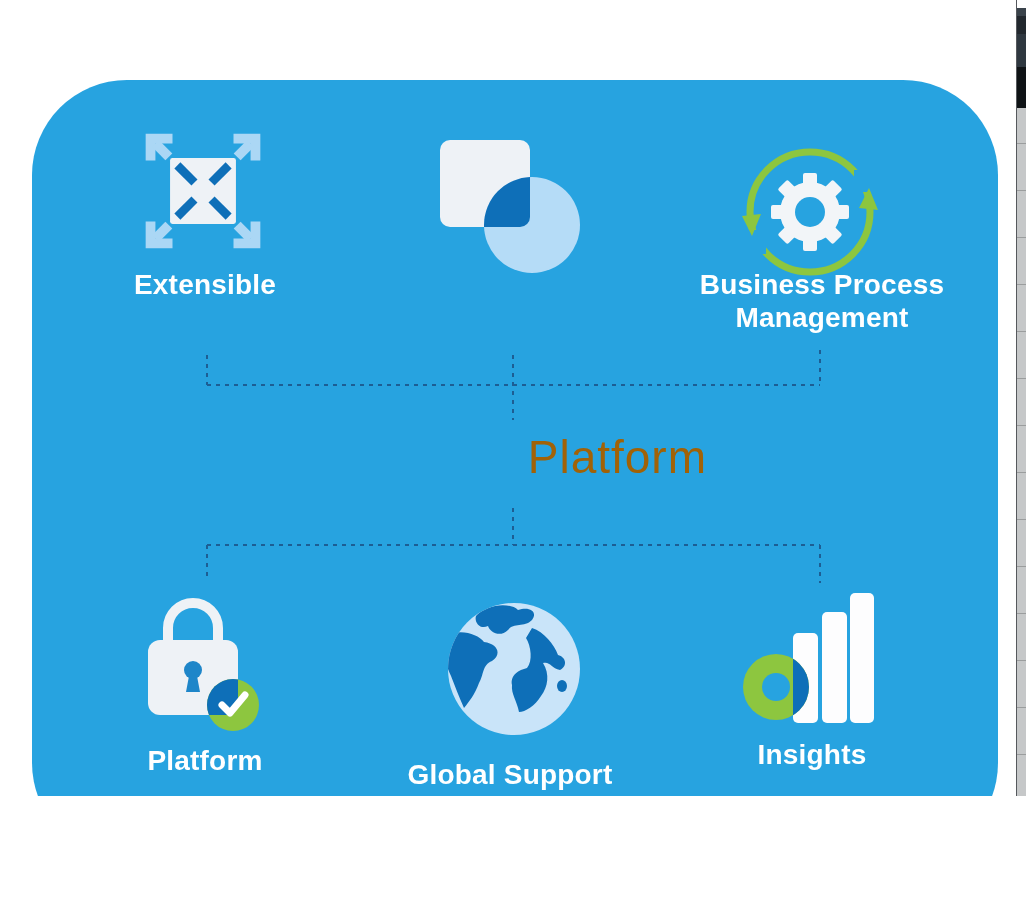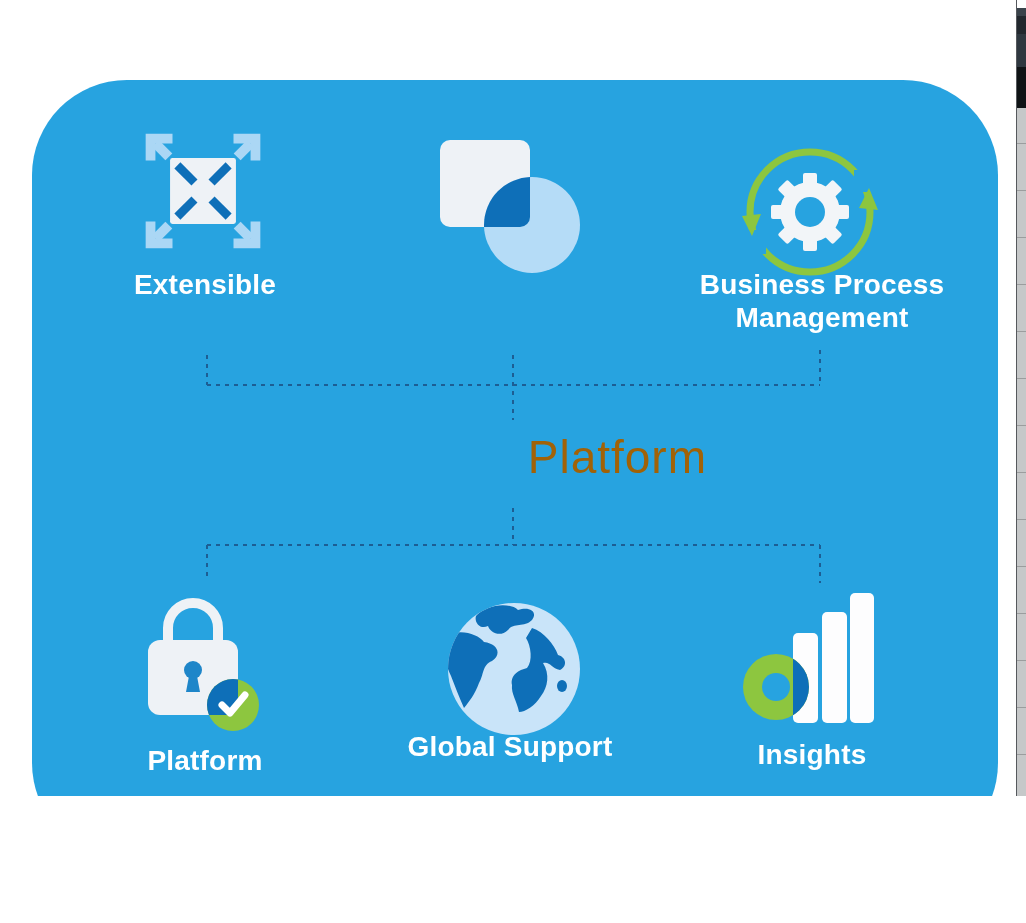--- a/index.html
+++ b/index.html
@@ -138,21 +138,21 @@
     <rect x="87" y="34" width="25" height="111" rx="5" fill="#fdfdfe"></rect>
     <rect x="115" y="15" width="24" height="130" rx="5" fill="#fdfdfe"></rect>
     <circle cx="41" cy="109" r="33" fill="#8dc63f"></circle>
     <circle cx="41" cy="109" r="33" fill="#0e6fb8" clip-path="url(#bar1clip)"></circle>
     <circle cx="41" cy="109" r="14" fill="#27a3e0"></circle>
   </svg>
 
   <div class="abs node-label" style="left:55px;top:744px;width:300px">
     <div>Platform</div>
   </div>
-  <div class="abs node-label" style="left:360px;top:730px;width:300px">
+  <div class="abs node-label" style="left:360px;top:758px;width:300px">
     <div>Global Support</div>
   </div>
   <div class="abs node-label" style="left:662px;top:738px;width:300px">
     <div>Insights</div>
   </div>
 
   <div id="strip" class="abs">
     <div class="seg" style="top:8px;height:8px;background:#3a434b"></div>
     <div class="seg" style="top:16px;height:18px;background:#22282e"></div>
     <div class="seg" style="top:34px;height:33px;background:#2f3840"></div>

